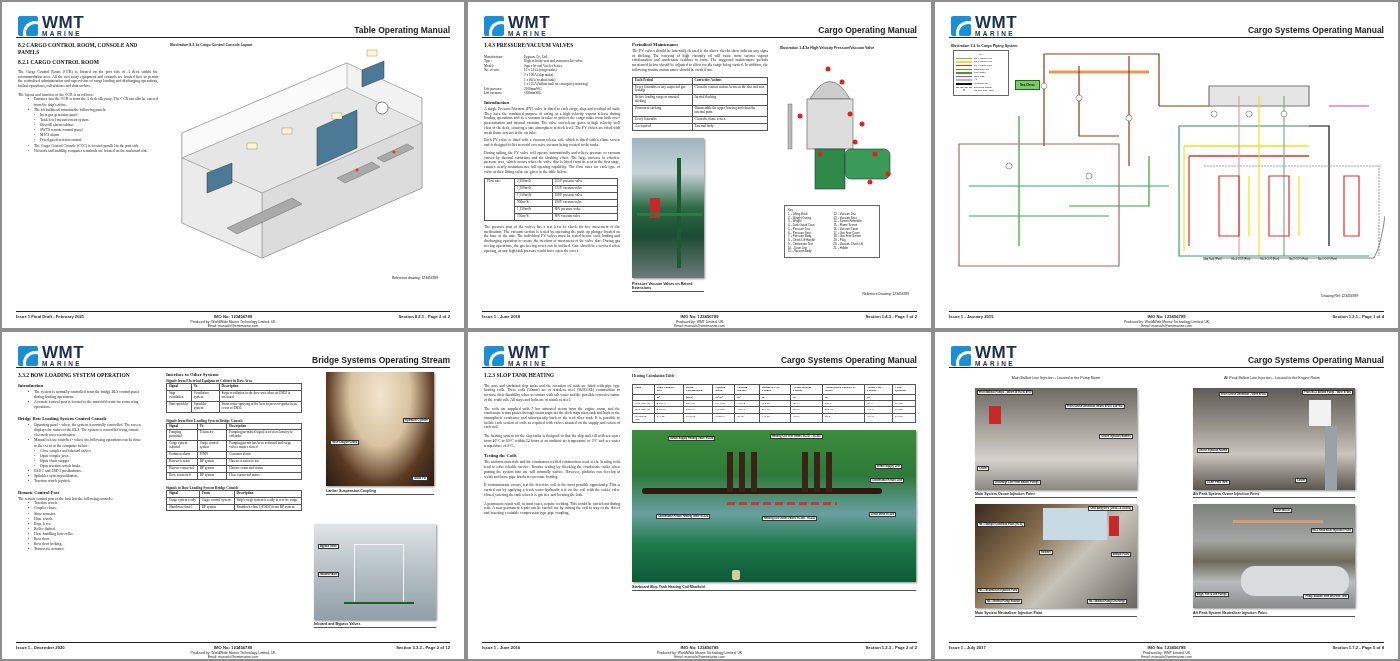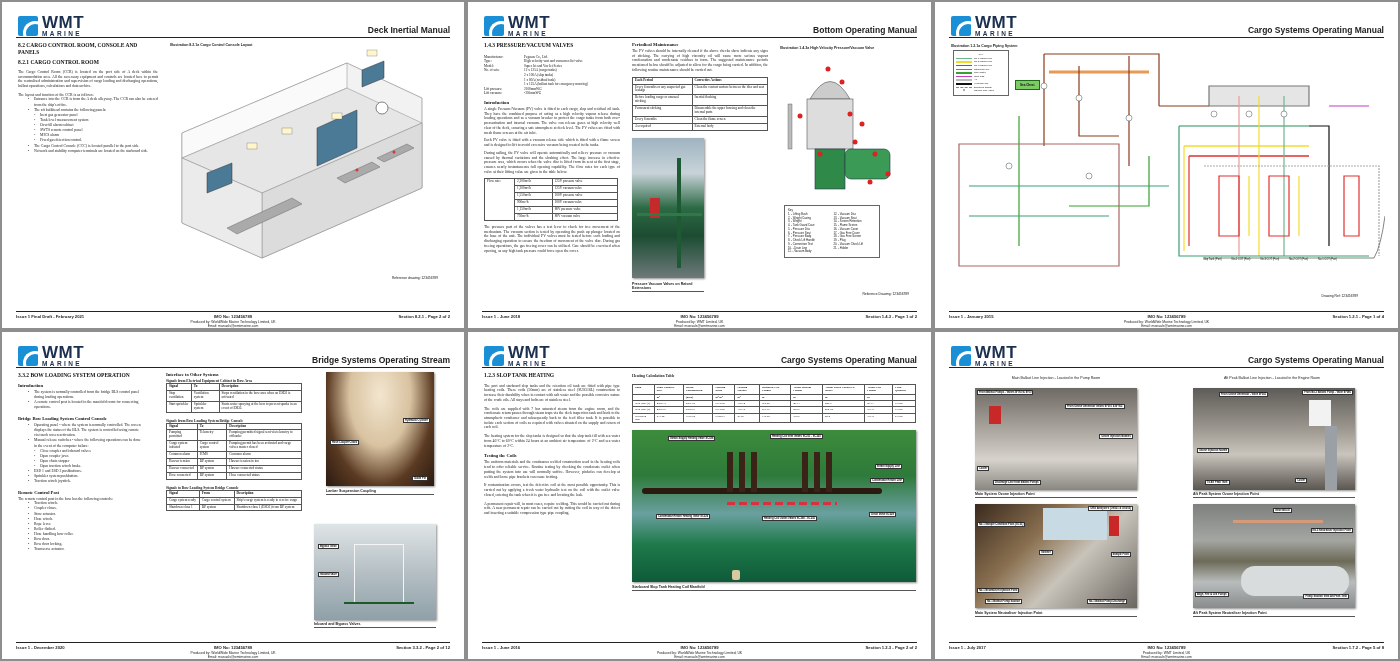--- a/index.html
+++ b/index.html
@@ -43,21 +43,21 @@
 
   <div class="page">
     <div class="hdr">
       <div class="logo">
         <div class="logo-box"></div>
         <div class="logo-txt">
             <span class="logo-w">WMT</span>
             <span class="logo-m">MARINE</span>
           </div>
       </div>
-      <div class="manual">Deck Inertial Manual</div>
+      <div class="manual">Table Operating Manual</div>
     </div>
     <div style="position:absolute;left:16px;top:40px;width:140px">
       <div class="h1">8.2    CARGO CONTROL ROOM, CONSOLE AND PANELS</div>
       <div class="h1" style="margin-top:4px">8.2.1    CARGO CONTROL ROOM</div>
       <div class="txt" style="margin-top:4px">The Cargo Control Room (CCR) is located on the port side of A deck within the accommodation area. All the necessary equipment and controls are located here to permit the centralised administration and supervision of cargo loading and discharging operations, ballast operations, calculations and data archive.</div>
       <div class="txt" style="margin-top:4px">The layout and function of the CCR is as follows:</div>
       <ul class="ul">
         <li>Entrance into the CCR is from the A deck alleyway. The CCR can also be entered from the ship's office.</li>
         <li>The aft bulkhead contains the following panels:</li>
         <li class="sub">Inert gas generator panel</li>
@@ -105,21 +105,21 @@
 
   <div class="page">
     <div class="hdr">
       <div class="logo">
         <div class="logo-box"></div>
         <div class="logo-txt">
             <span class="logo-w">WMT</span>
             <span class="logo-m">MARINE</span>
           </div>
       </div>
-      <div class="manual">Bottom Operating Manual</div>
+      <div class="manual">Cargo Operating Manual</div>
     </div>
     <div style="position:absolute;left:16px;top:40px;width:136px">
       <div class="h1">1.4.3    PRESSURE/VACUUM VALVES</div>
       <table style="margin-top:6px;font-size:3.4px;line-height:1.35;border-collapse:collapse">
         <tbody>
             <tr>
               <td style="width:40px">Manufacturer:</td>
               <td>Pegasus Co., Ltd.</td>
             </tr>
         <tr>

